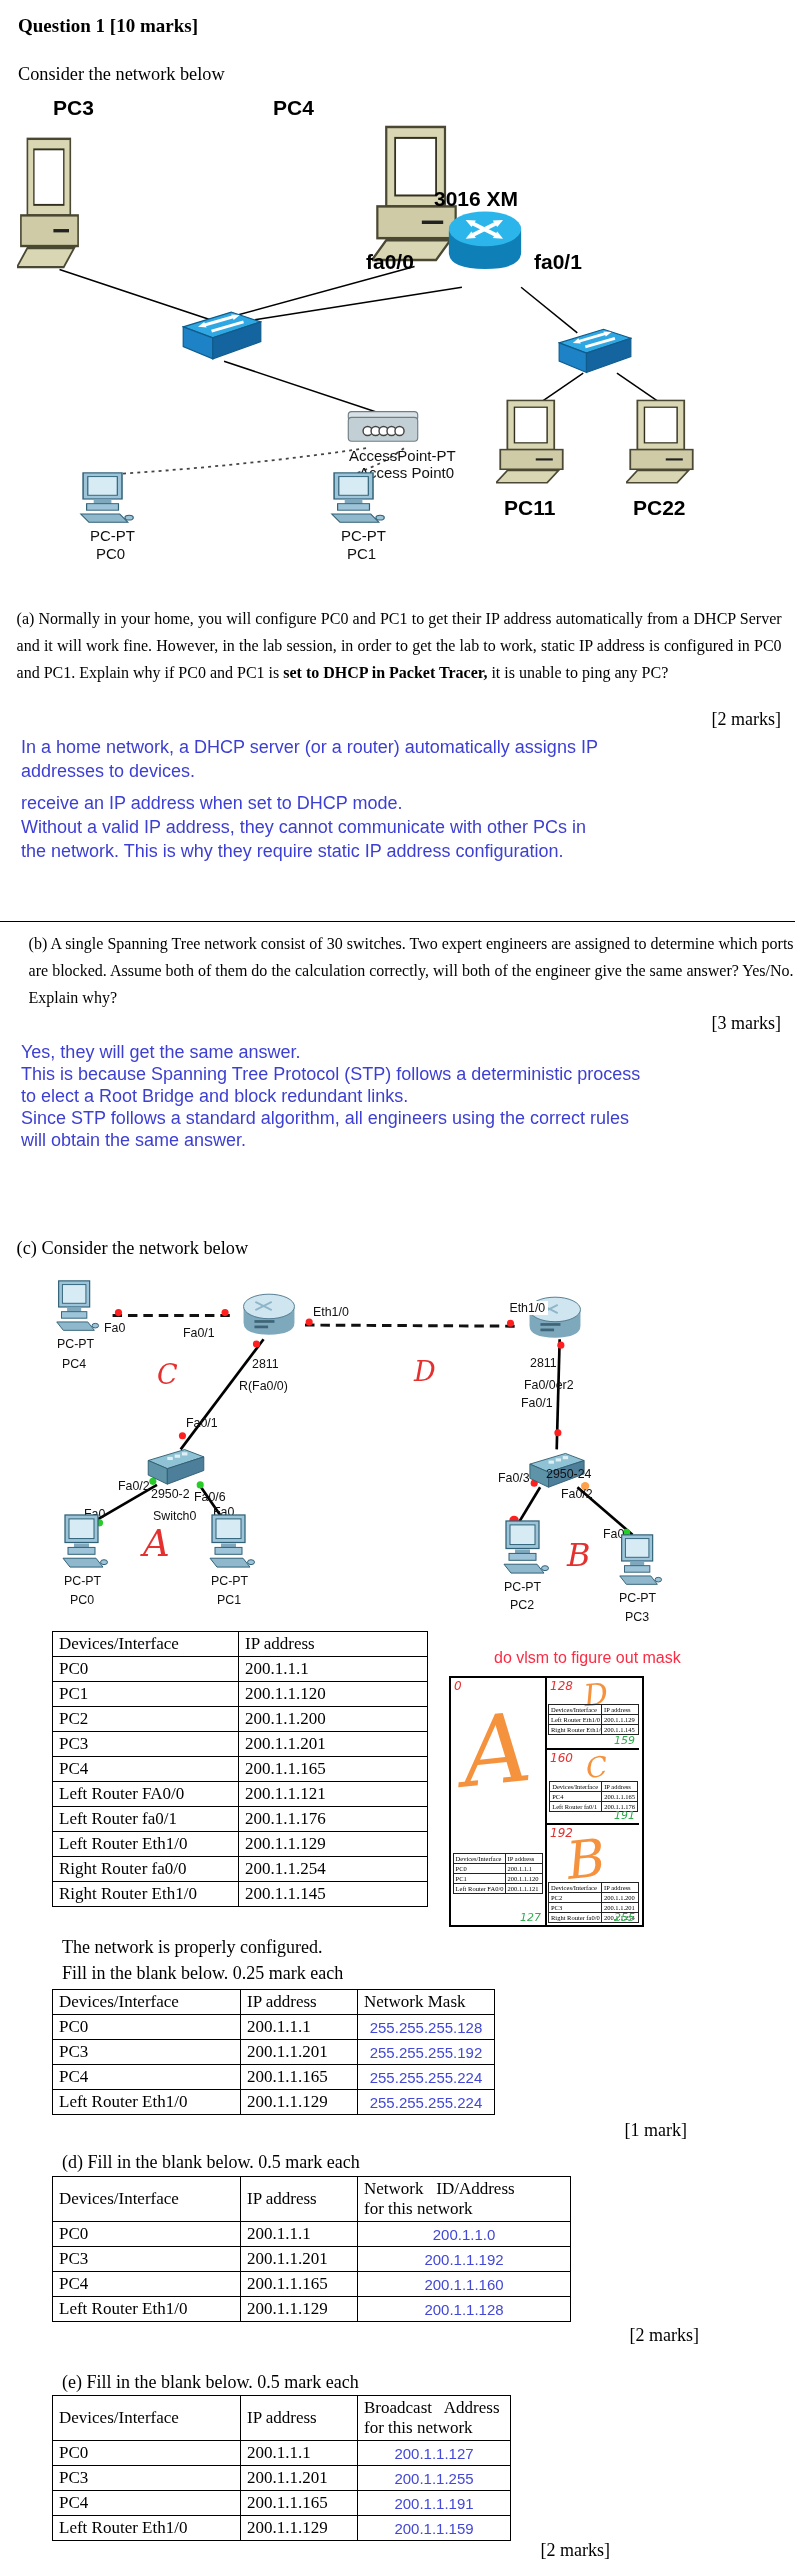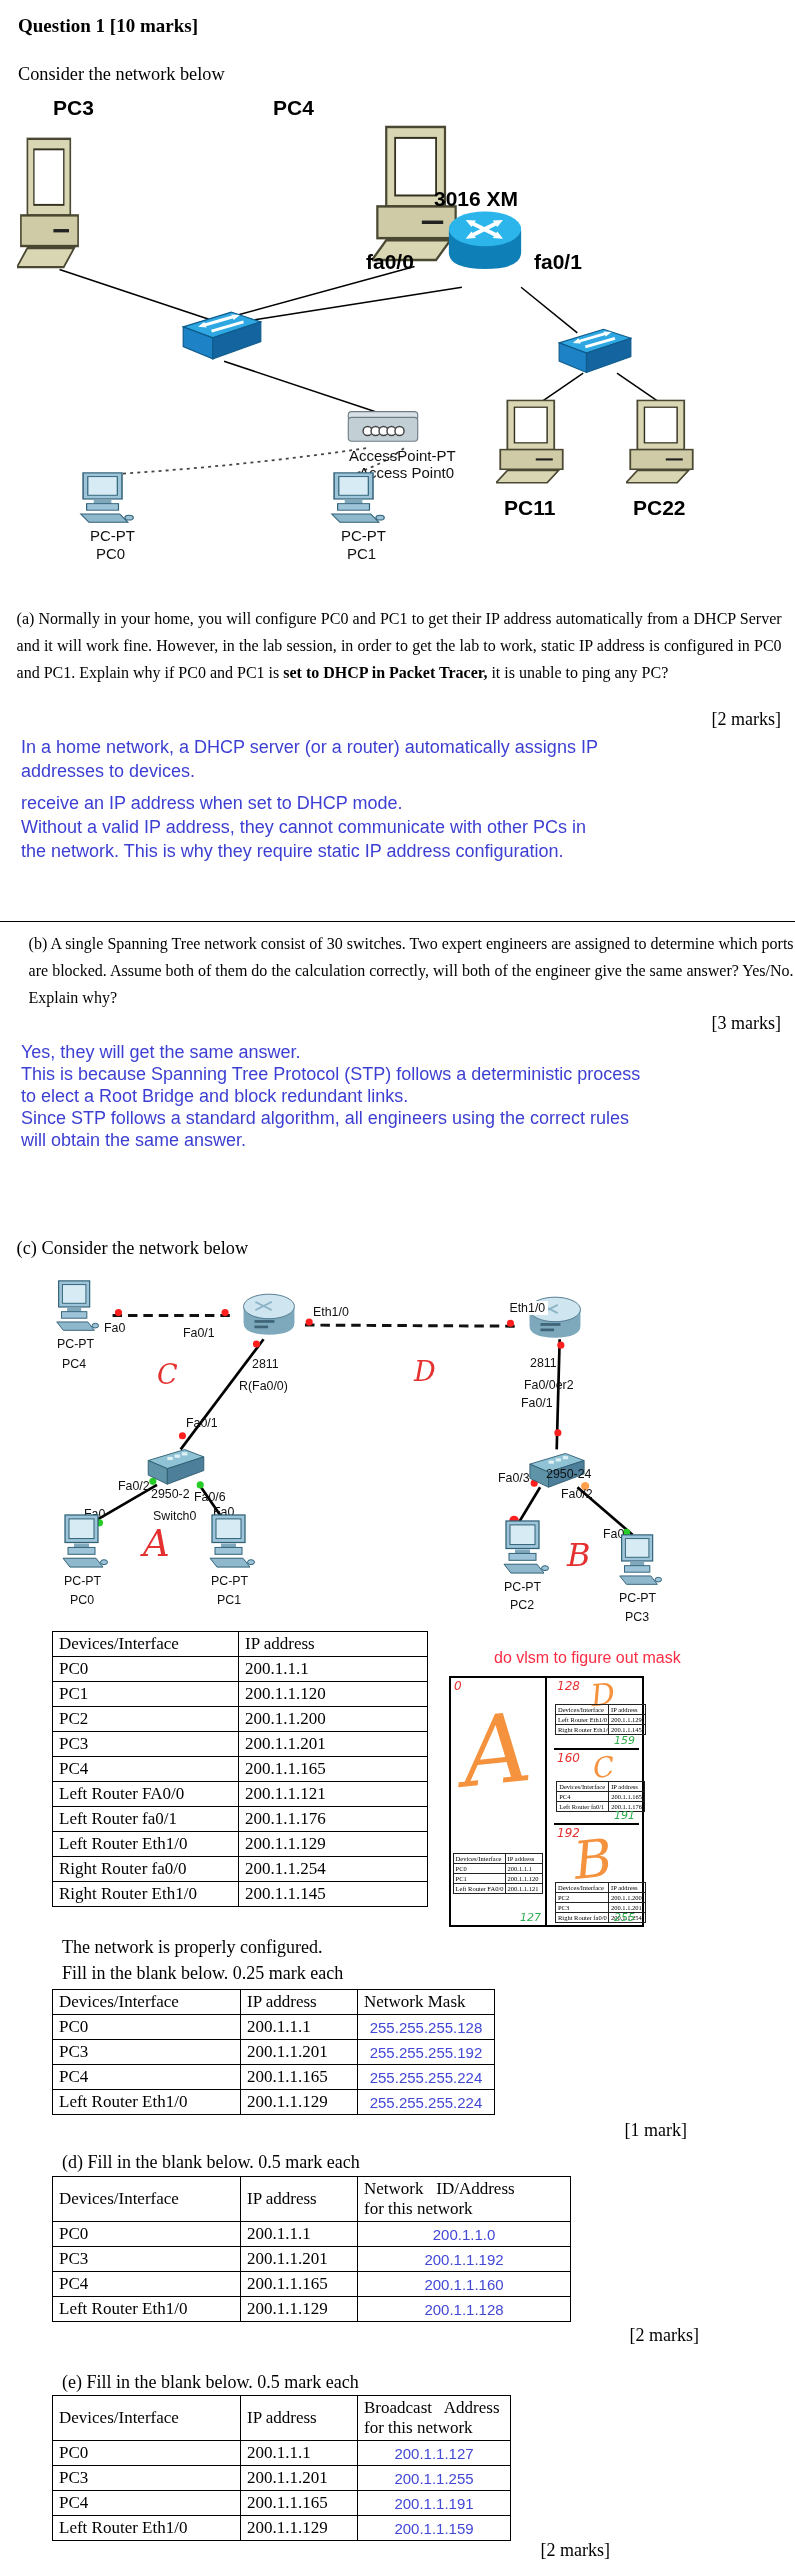--- a/index.html
+++ b/index.html
@@ -25,21 +25,21 @@
        font-size:17px;font-weight:normal;text-align:left;vertical-align:middle;overflow:hidden;white-space:pre-wrap;}
   table.t42 tr{height:25px;}
   table.hdr2 tr:first-child{height:45px;}
   table.blue3 td:nth-child(3){font-family:"Liberation Sans",sans-serif;font-size:15px;
        color:var(--table-blue,#4247d6);text-align:center;}
   
   .sk-note{font-family:"Liberation Sans",sans-serif;font-size:16px;color:var(--note-red,#fb2c44);}
   .sk-grid{border:2.4px solid #000;display:flex;}
   .sk-left{width:94px;border-right:2.4px solid #000;position:relative;}
   .sk-rightcol{width:92px;display:flex;flex-direction:column;}
-  .sk-box{position:relative;margin-left:7px;}
+  .sk-box{position:relative;}
   .sk-box + .sk-box{border-top:2.4px solid #000;}
   .sk-start{position:absolute;top:1.2px;left:3px;font-family:"DejaVu Sans",sans-serif;font-style:italic;
        font-size:12px;color:var(--annotation-red,#e53030);}
   .sk-end{position:absolute;bottom:1.2px;right:4.1px;font-family:"DejaVu Sans",sans-serif;font-style:italic;
        font-size:11px;color:var(--annotation-green,#2fae4e);}
   .sk-letter{position:absolute;font-family:"DejaVu Serif",serif;font-style:italic;
        color:var(--annotation-orange,#f5923e);transform:rotate(-6deg);line-height:1;}
   table.sk-tbl{border-collapse:collapse;table-layout:fixed;}
   table.sk-tbl th,table.sk-tbl td{border:0.9px solid #222;padding:0 1.8px;font-family:"Liberation Serif",serif;
        font-size:6.5px;font-weight:normal;text-align:left;white-space:nowrap;overflow:hidden;height:9px;}

